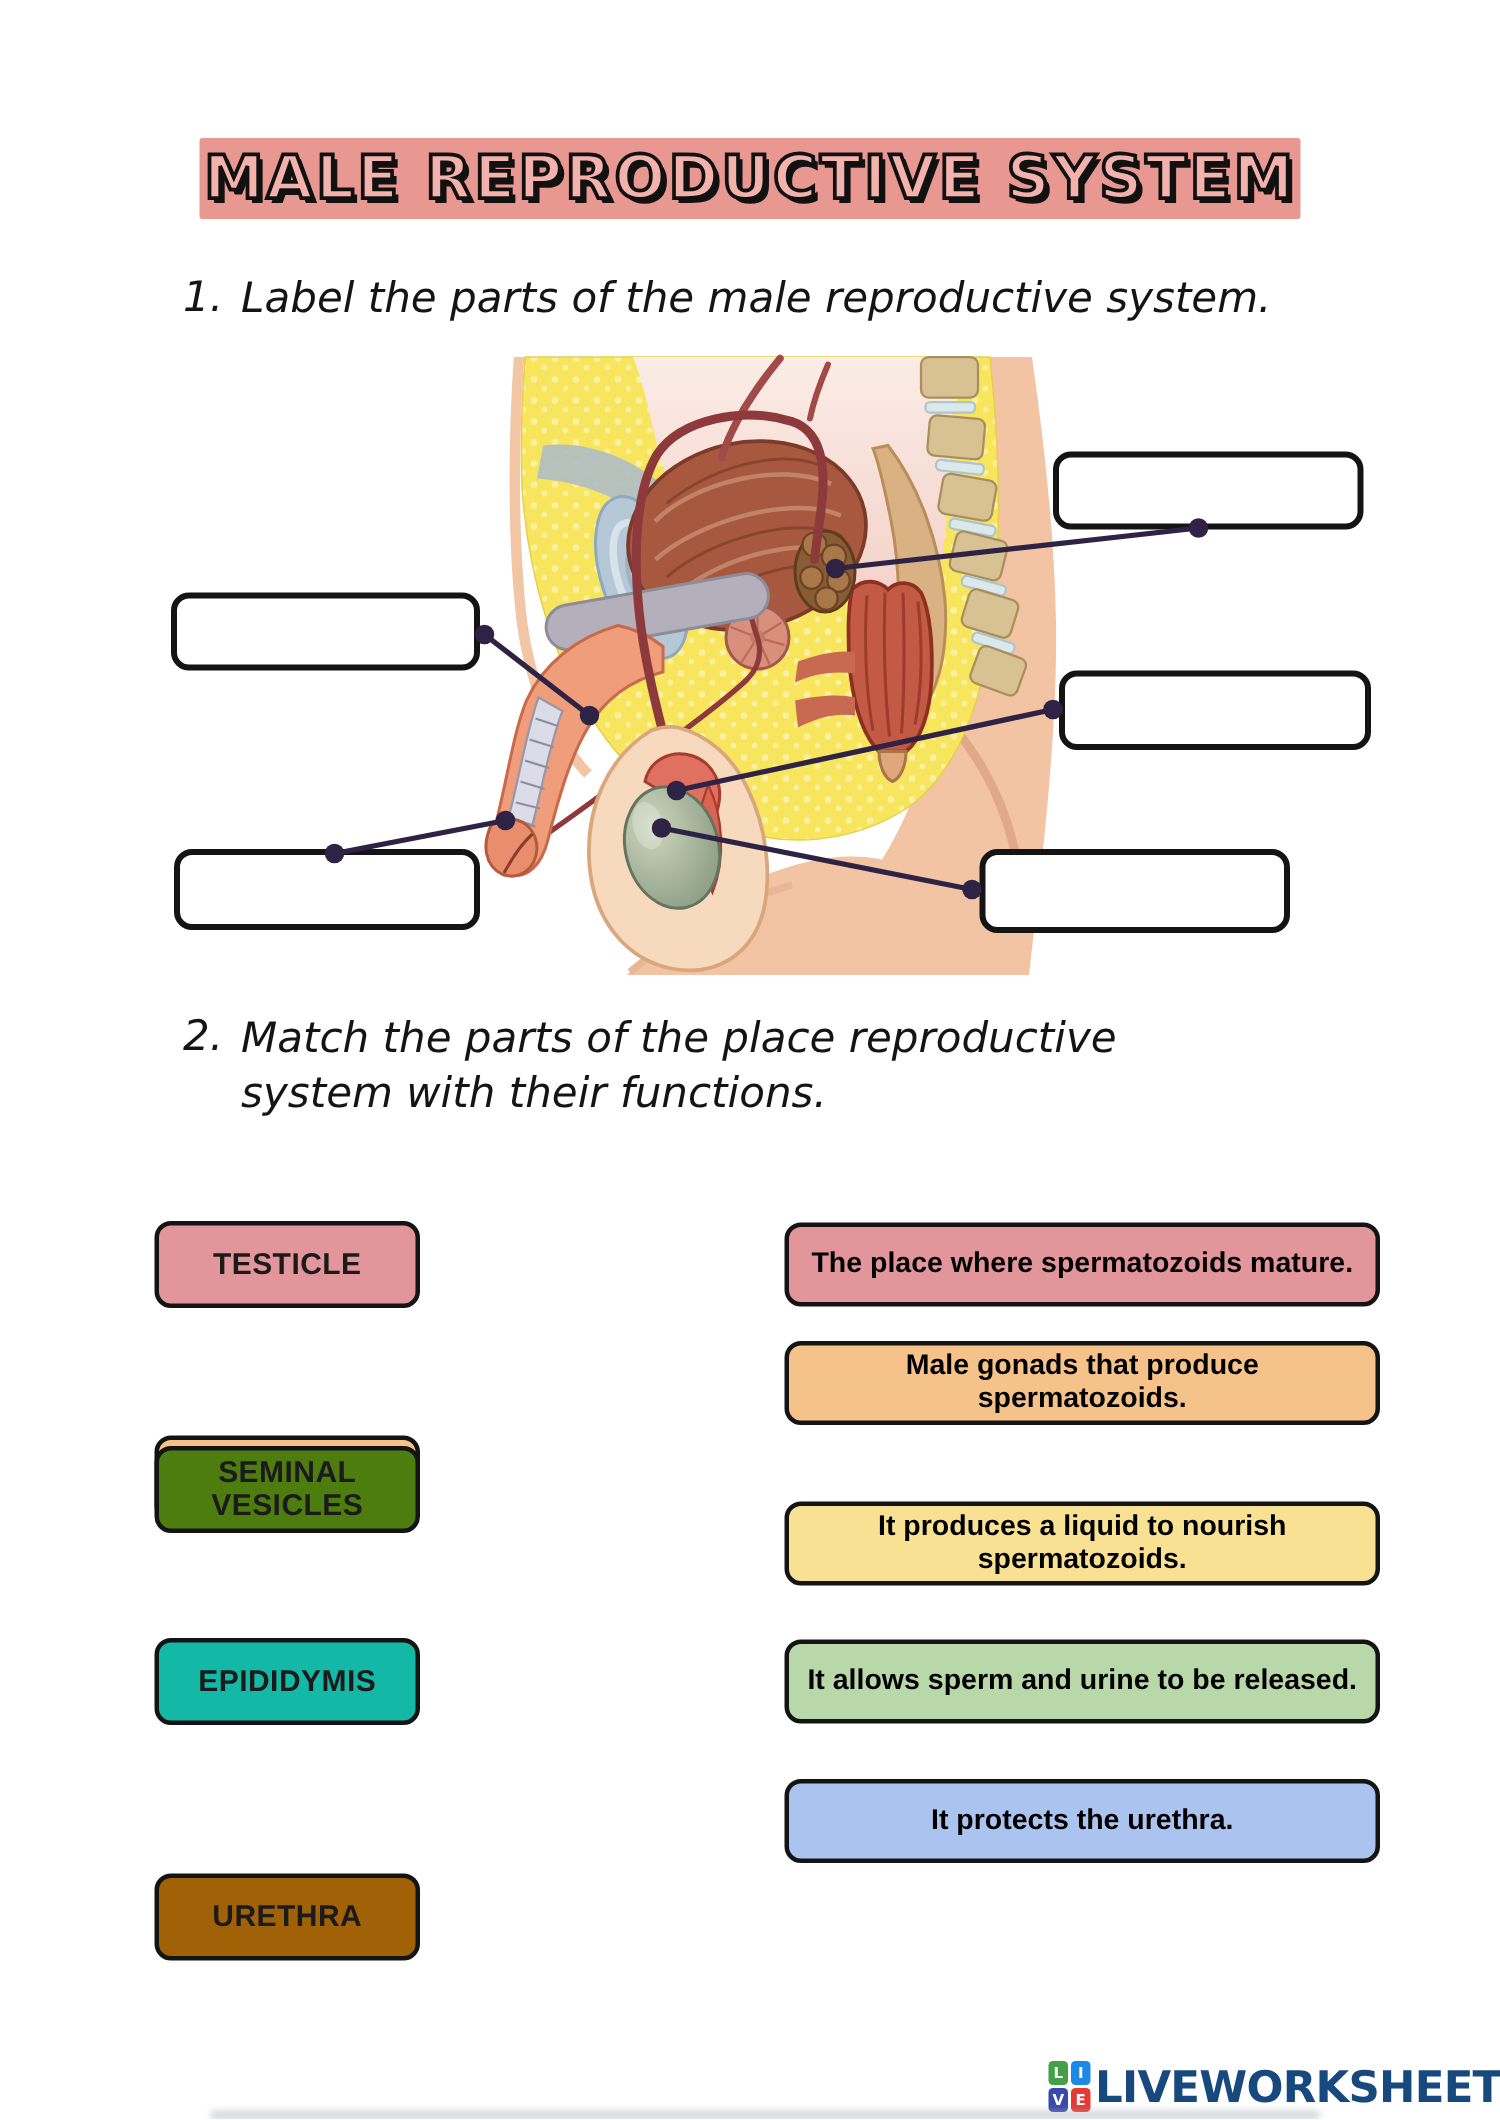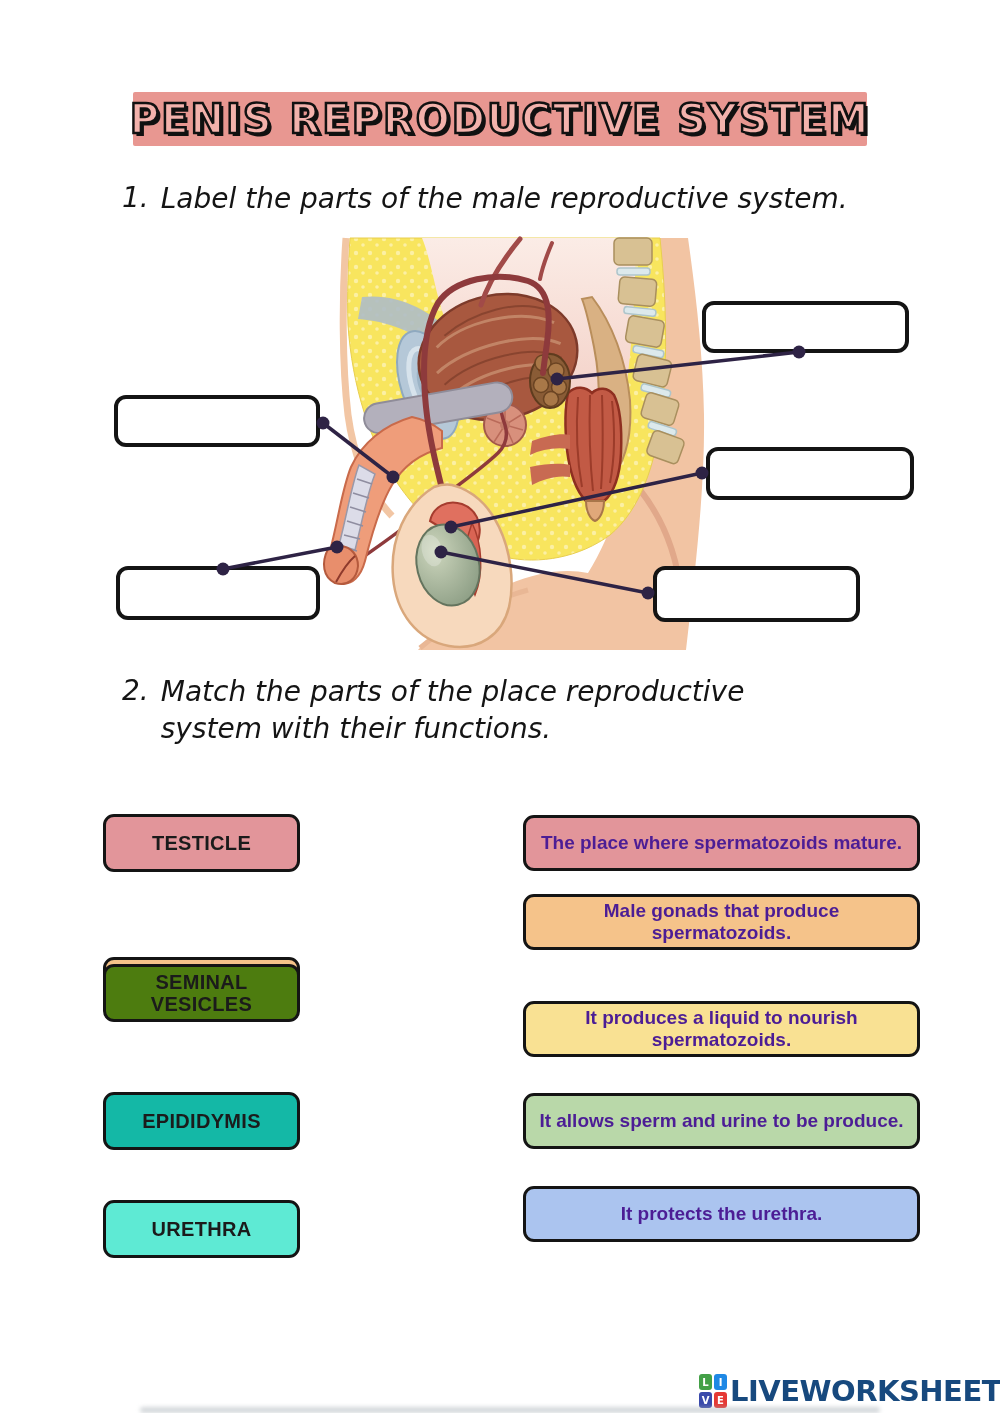--- a/index.html
+++ b/index.html
@@ -33,33 +33,33 @@
   }
   .q1 { left:122px; top:181px; }
   .q2 { left:122px; top:674px; }
   .q-num { flex:0 0 auto; }
   .q-text { line-height:1.32; }
   .q2 .q-text { width:688px; }
 
   
   .figure-svg { position:absolute; left:100px; top:235px; }
   .word-box {
-    position:absolute; left:103px; width:197px; height:58px;
+    position:absolute; left:103px; width:177px; height:58px;
     border:3px solid #141414; border-radius:11px;
     display:flex; align-items:center; justify-content:center;
     text-align:center;
     font-weight:bold; font-size:20px; color:#1b1b1b;
     line-height:1.12; letter-spacing:0.3px;
   }
   .def-box {
     position:absolute; left:523px; width:397px; height:56px;
     border:3px solid #141414; border-radius:11px;
     display:flex; align-items:center; justify-content:center;
     text-align:center;
-    font-weight:bold; font-size:19px; color:#4c1d95;
+    font-weight:bold; font-size:19px; color:#000000;
     line-height:1.18;
   }
   .pre { white-space:pre-line; }
 
   
   .footer {
     position:absolute; left:699px; top:1372px; height:38px;
     display:flex; align-items:center; gap:3px;
   }
   .logo-grid {
@@ -80,21 +80,21 @@
     position:absolute; left:140px; top:1407px; width:740px; height:6px;
     background:#aab2b8; opacity:0.5; filter:blur(2px); border-radius:3px;
   }
 </style>
 </head>
 <body>
 
 <div class="page">
 
   <div class="title-bar" style="background: rgb(232, 151, 145);">
-    <span class="title-text">PENIS REPRODUCTIVE SYSTEM</span>
+    <span class="title-text">MALE REPRODUCTIVE SYSTEM</span>
   </div>
 
   <div class="question q1">
     <span class="q-num">1.</span>
     <span class="q-text">Label the parts of the male reproductive system.</span>
   </div>
 
   <svg class="figure-svg" width="820" height="420" viewBox="0 0 820 420">
     <defs>
       <pattern id="fat" width="14" height="14" patternUnits="userSpaceOnUse">
@@ -273,23 +273,23 @@
     <div class="word-box pre" style="top: 957px; background: rgb(245, 195, 138);">PENIS</div>
     <div class="def-box pre" style="top: 894px; background: rgb(245, 195, 138);">Male gonads that produce
 spermatozoids.</div>
 
     <div class="word-box pre" style="top: 964px; background: #4d7c0f;">SEMINAL
 VESICLES</div>
     <div class="def-box pre" style="top: 1001px; background: rgb(249, 225, 147);">It produces a liquid to nourish
 spermatozoids.</div>
 
     <div class="word-box pre" style="top: 1092px; background: #14b8a6;">EPIDIDYMIS</div>
-    <div class="def-box pre" style="top: 1093px; background: rgb(185, 216, 169);">It allows sperm and urine to be produce.</div>
-
-    <div class="word-box pre" style="top: 1200px; background: #5eead4;">URETHRA</div>
+    <div class="def-box pre" style="top: 1093px; background: rgb(185, 216, 169);">It allows sperm and urine to be released.</div>
+
+    <div class="word-box pre" style="top: 1249px; background: #a16207;">URETHRA</div>
     <div class="def-box pre" style="top: 1186px; background: rgb(171, 196, 239);">It protects the urethra.</div>
   </div>
 
   <div class="footer">
     <div class="logo-grid">
       <div class="logo-cell" style="background: rgb(67, 160, 71);">L</div>
       <div class="logo-cell" style="background: rgb(30, 136, 229);">I</div>
       <div class="logo-cell" style="background: rgb(57, 73, 171);">V</div>
       <div class="logo-cell" style="background: rgb(229, 57, 53);">E</div>
     </div>

